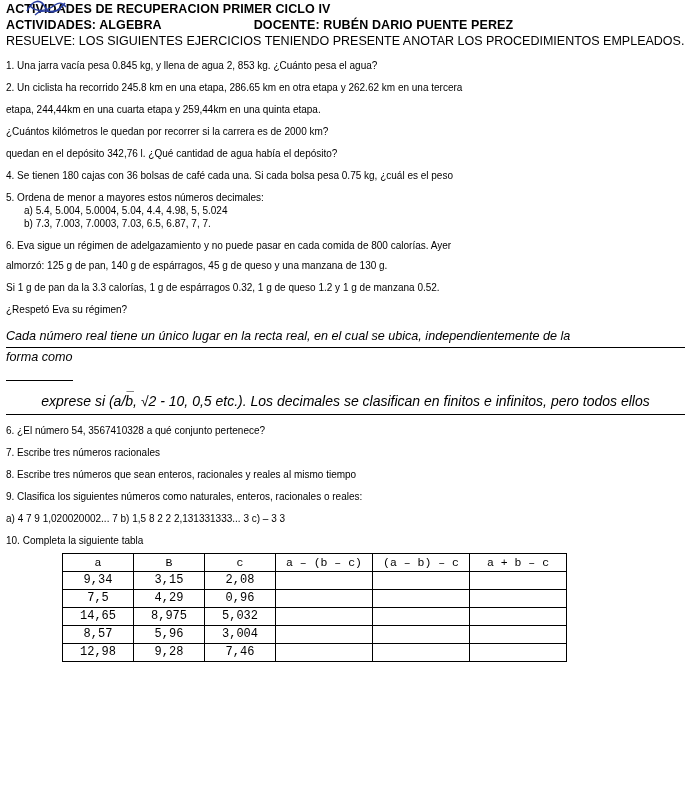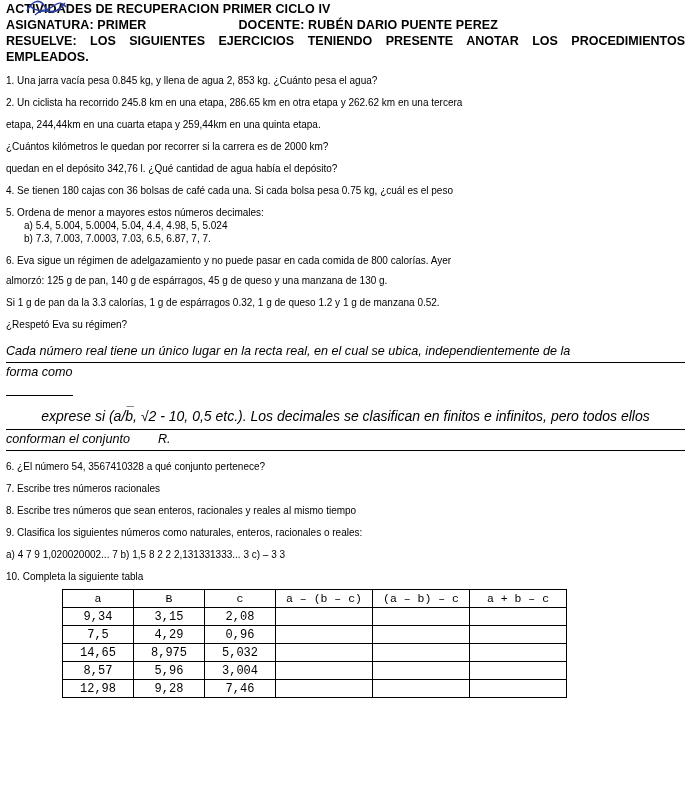--- a/index.html
+++ b/index.html
@@ -38,21 +38,21 @@
     padding: 0 6px;
   }
   .hdr-row .col2 {
     margin-left: 92px;
   }
   .hdr-block {
     padding-top: 2px;
   }
   .resuelve {
     padding: 1px 6px 0 6px;
-    font-weight: bold;
+    font-weight: normal;
     font-size: 12.5px;
     line-height: 1.22;
     text-align: justify;
   }
   .q {
     padding: 0 6px;
     line-height: 1.3;
     margin-top: 9px;
     font-size: 10px;
   }
@@ -119,21 +119,21 @@
   .tabla-wrap { margin-top: 2px; }
 </style>
 </head>
 <body>
 
 <div class="page">
 
   <div class="hdr hdr-block">
     <div class="hdr-line">ACTIVIDADES DE RECUPERACION PRIMER  CICLO IV</div>
     <div class="hdr-row">
-      <span>ASIGNATURA: PRIMER</span>
+      <span>ACTIVIDADES: ALGEBRA</span>
       <span class="col2">DOCENTE: RUBÉN DARIO PUENTE PEREZ</span>
     </div>
     <svg class="scribble" viewBox="0 0 44 22">
       <path d="M2 14 C 8 2, 16 2, 20 10 C 24 18, 32 16, 40 6" stroke="#2a3fa0" stroke-width="1.6" fill="none"></path>
       <path d="M5 9 C 12 16, 22 14, 30 8 C 34 5, 38 6, 41 10" stroke="#2a3fa0" stroke-width="1.4" fill="none"></path>
       <path d="M10 18 C 18 10, 26 18, 36 12" stroke="#2a3fa0" stroke-width="1.2" fill="none"></path>
     </svg>
   </div>
 
   <div class="resuelve">RESUELVE: LOS SIGUIENTES EJERCICIOS TENIENDO PRESENTE ANOTAR LOS PROCEDIMIENTOS EMPLEADOS.</div>
@@ -150,21 +150,20 @@
   <div class="q">6. Eva sigue un régimen de adelgazamiento y no puede pasar en cada comida de 800 calorías. Ayer</div>
   <div class="q tight">almorzó: 125 g de pan, 140 g de espárragos, 45 g de queso y una manzana de 130 g.</div>
   <div class="q">Si 1 g de pan da la 3.3 calorías, 1 g de espárragos 0.32, 1 g de queso 1.2 y 1 g de manzana 0.52.</div>
   <div class="q">¿Respetó Eva su régimen?</div>
 
   <div class="underlined">
     <span class="u-line"> Cada número real tiene un único lugar en la recta real, en el cual se ubica, independientemente de la</span>
     <span class="u-part">forma  como</span>
     <span class="dash-mark">_</span>
     <span class="u-line radical"><span>exprese si (a/b, </span><span>√2</span><span> - 10, 0,5 etc.).  Los decimales se clasifican en finitos e infinitos, pero todos ellos</span></span>
-    <span class="u-line"><span>conforman el </span><span>conjunto</span><span style="display:inline-block;width:28px"></span><span>R.</span></span>
   </div>
 
   <div class="q">6. ¿El número 54, 3567410328 a qué conjunto pertenece?</div>
   <div class="q">7. Escribe tres números racionales</div>
   <div class="q">8. Escribe tres números que sean enteros, racionales y reales al mismo tiempo</div>
   <div class="q">9.  Clasifica los siguientes números como naturales, enteros, racionales o reales:</div>
   <div class="q">a) 4 7 9 1,020020002... 7     b) 1,5 8 2 2 2,131331333... 3  c) – 3 3</div>
   <div class="q">10. Completa la siguiente tabla</div>
 
   <div class="tabla-wrap">

